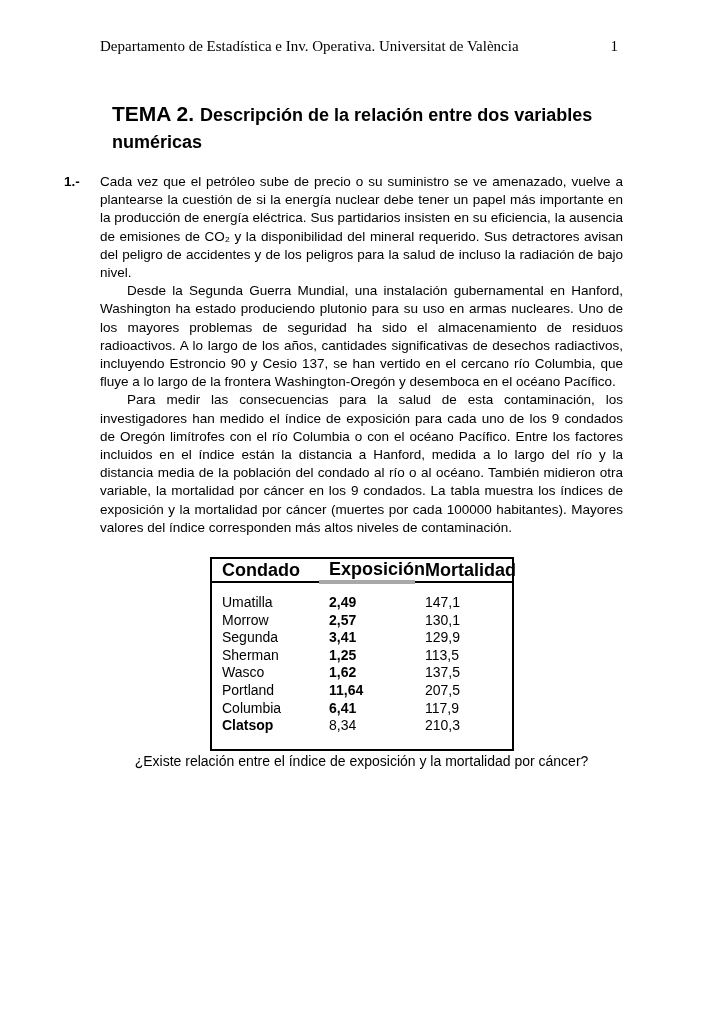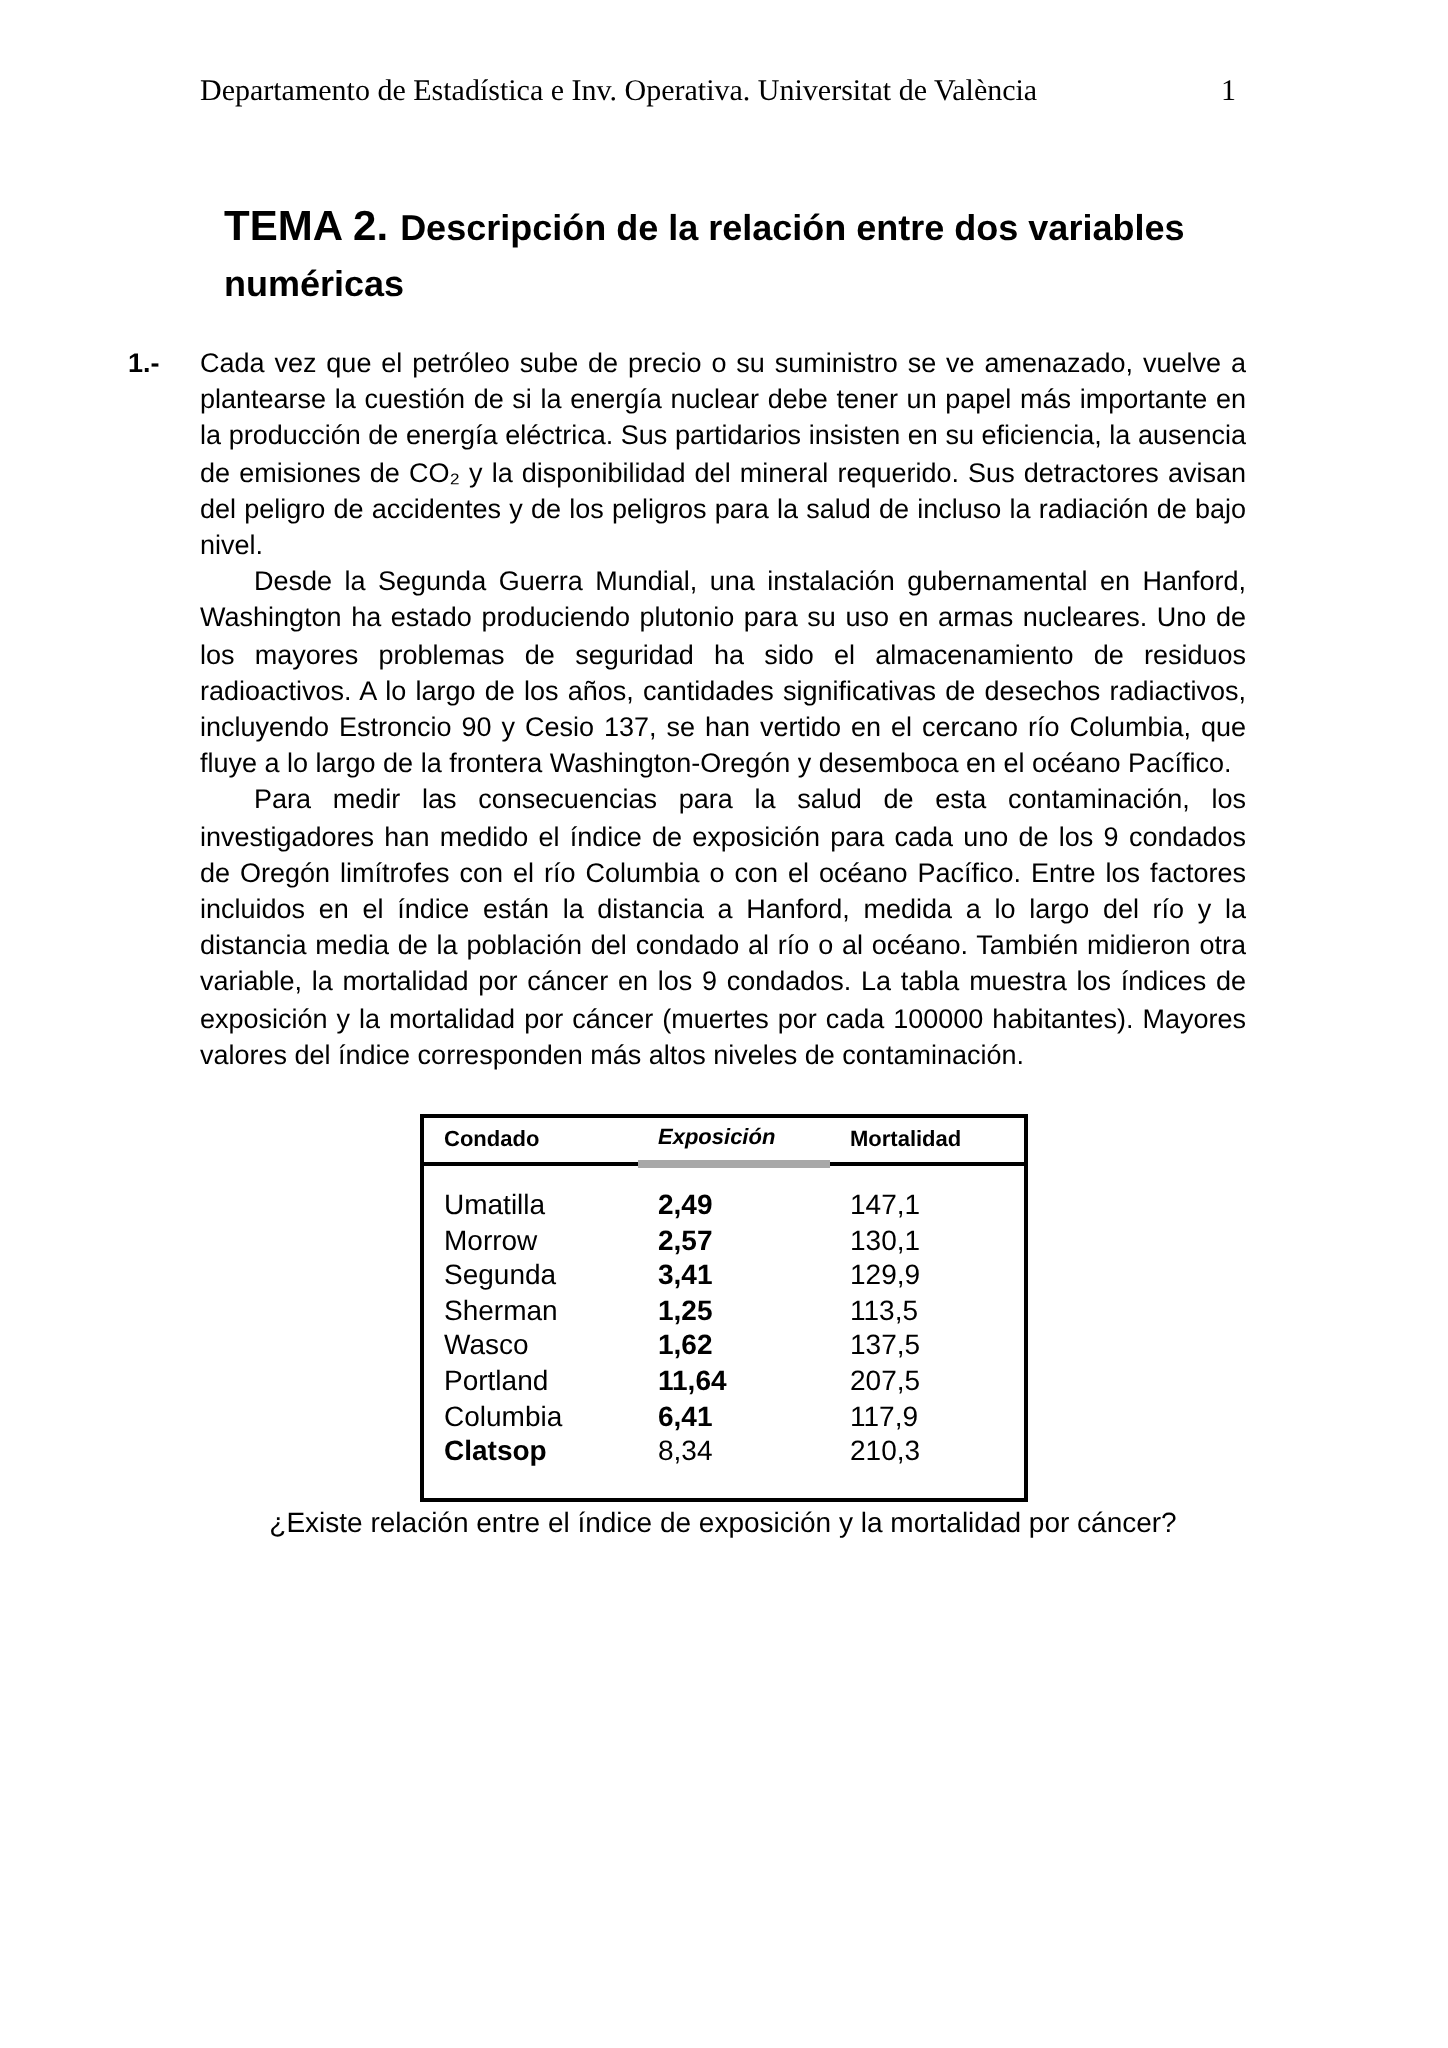--- a/index.html
+++ b/index.html
@@ -94,27 +94,26 @@
     font-size: 14px;
   }
   table.data-table col.c1 { width: 108px; }
   table.data-table col.c2 { width: 96px; }
   table.data-table col.c3 { width: 98px; }
   table.data-table th {
     text-align: left;
     font-weight: bold;
     padding: 2px 0 2px 10px;
     border-bottom: 2px solid #000000;
-    font-size: 11px;
+    font-size: 18px;
     line-height: 17px;
     margin-left: 42px;
   }
   table.data-table th.col-exposure {
     border-bottom: 4px solid #a8a8a8;
-    font-style: italic;
   }
   table.data-table td {
     padding: 0 0 0 10px;
     line-height: 17.6px;
     white-space: nowrap;
   }
   table.data-table tbody tr:first-child td {
     padding-top: 10px;
   }
   table.data-table tbody tr:last-child td {

